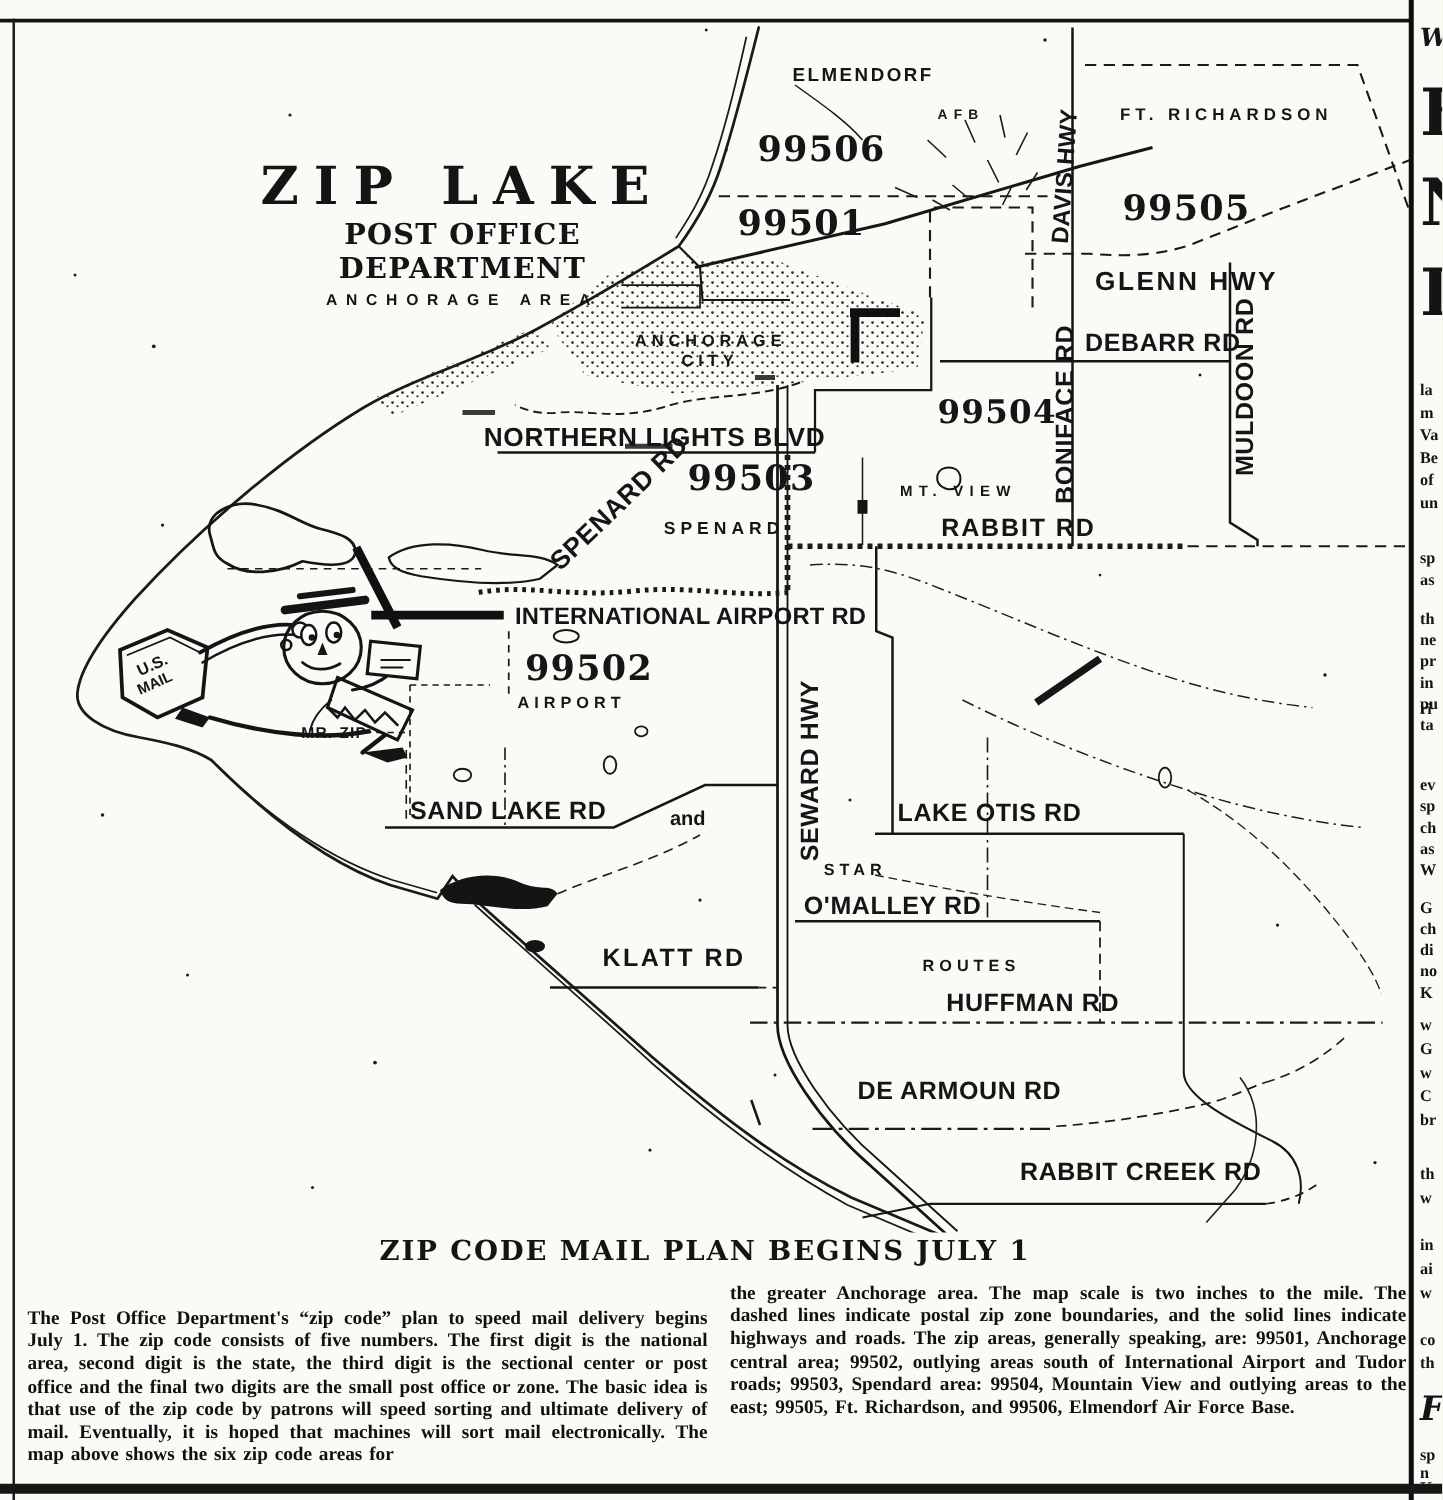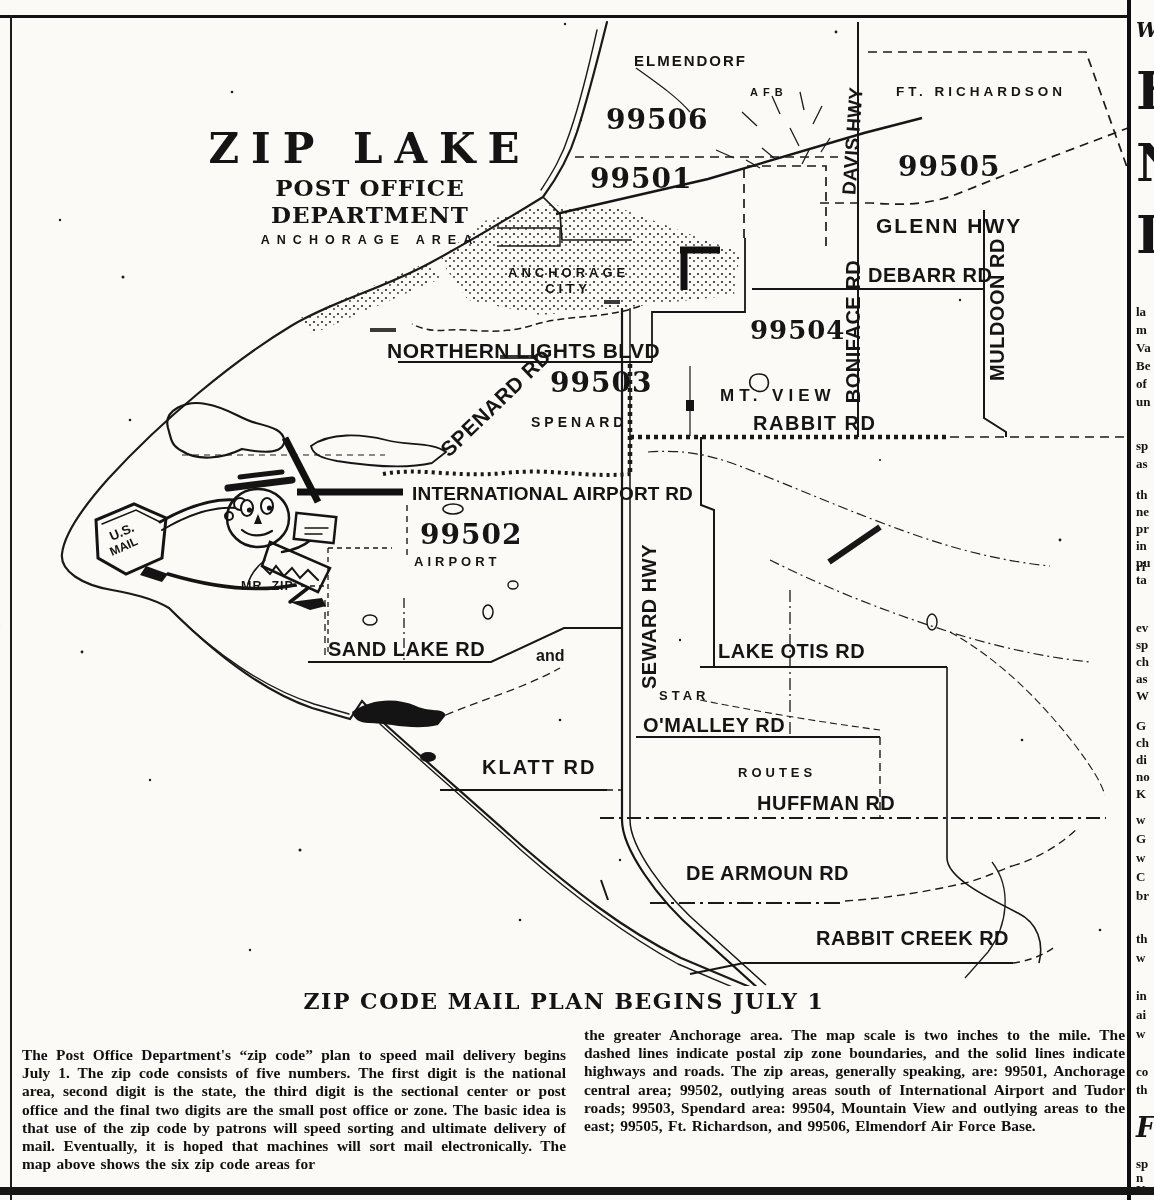--- a/index.html
+++ b/index.html
@@ -229,21 +229,21 @@
   <div class="ml" style="left:896px;top:84px;font-size:13.5px;letter-spacing:4px;">FT. RICHARDSON</div>
   <div class="ml rd-s rot" style="left:793px;top:130px;width:120px;transform:rotate(-86deg);">DAVIS HWY</div>
   <div class="ml" style="left:828px;top:214px;font-size:21px;letter-spacing:2px;margin-left:48px;">GLENN HWY</div>
   <div class="ml area" style="left:508px;top:265px;width:120px;text-align:center;">
     <div>ANCHORAGE</div>
     <div style="margin-top:1px;">CITY</div>
   </div>
   <div class="ml rd" style="left:868px;top:264px;">DEBARR RD</div>
   <div class="ml rd rot" style="left:922px;top:298px;width:150px;transform:rotate(-90deg);">MULDOON RD</div>
   <div class="ml rd rot" style="left:773px;top:320px;width:160px;transform:rotate(-90deg);">BONIFACE RD</div>
-  <div class="ml" style="left:720px;top:386px;font-size:17px;letter-spacing:5px;">MT. VIEW</div>
+  <div class="ml" style="left:720px;top:386px;font-size:12px;letter-spacing:5px;">MT. VIEW</div>
   <div class="ml" style="left:387px;top:339px;font-size:21px;letter-spacing:0.5px;">NORTHERN LIGHTS BLVD</div>
   <div class="ml rd rot" style="left:421px;top:391px;width:150px;transform:rotate(-44deg);font-size:21px;">SPENARD RD</div>
   <div class="ml" style="left:531px;top:414px;font-size:14px;letter-spacing:4px;">SPENARD</div>
   <div class="ml rd" style="left:753px;top:412px;letter-spacing:1.5px;">RABBIT RD</div>
   <div class="ml rd-s" style="left:412px;top:483px;">INTERNATIONAL AIRPORT RD</div>
   <div class="ml" style="left:414px;top:554px;font-size:13px;letter-spacing:4px;">AIRPORT</div>
   <div class="ml tiny" style="left:241px;top:579px;font-size:12.5px;">MR. ZIP</div>
   <div class="ml rd" style="left:328px;top:638px;">SAND LAKE RD</div>
   <div class="ml" style="left:536px;top:647px;font-size:16px;font-weight:bold;">and</div>
   <div class="ml rd rot" style="left:574px;top:605px;width:150px;transform:rotate(-90deg);">SEWARD HWY</div>

